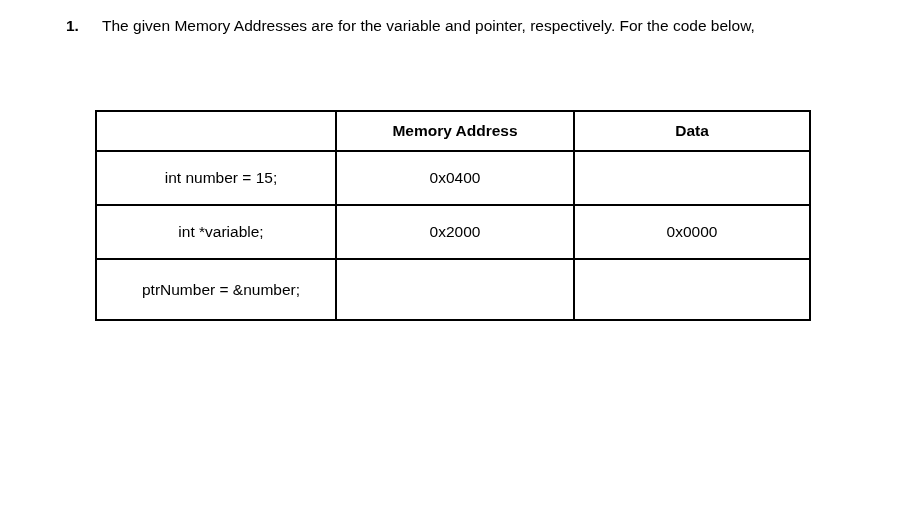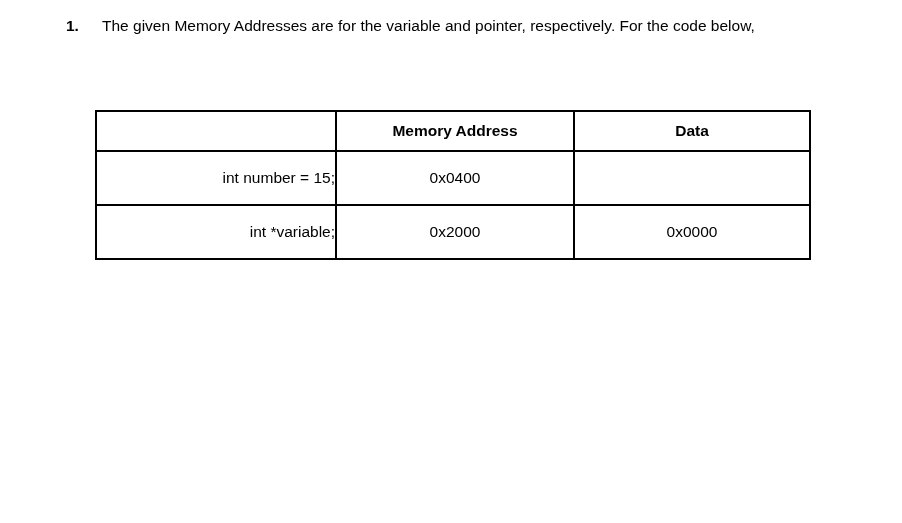--- a/index.html
+++ b/index.html
@@ -62,21 +62,21 @@
     font-weight: bold;
     font-size: 15.5px;
   }
   .col-code  { width: 240px; }
   .col-addr  { width: 238px; }
   .col-data  { width: 236px; }
   tr.header-row { height: 40px; }
   tr.row-1, tr.row-2 { height: 54px; }
   tr.row-3, tr.row-4 { height: 61px; }
   td.code-cell {
-    text-align: right;
+    text-align: center;
     padding-left: 10px;
   }
 </style>
 </head>
 <body>
 
 <div class="page">
 
   <div class="question">
     <span class="qnum">1.</span>
@@ -102,16 +102,21 @@
       <tr class="row-1">
         <td class="code-cell">int number = 15;</td>
         <td class="addr-cell">0x0400</td>
         <td class="data-cell"></td>
       </tr>
       <tr class="row-2">
         <td class="code-cell">int *variable;</td>
         <td class="addr-cell">0x2000</td>
         <td class="data-cell">0x0000</td>
       </tr>
+      <tr class="row-3">
+        <td class="code-cell">ptrNumber = &amp;number;</td>
+        <td class="addr-cell"></td>
+        <td class="data-cell"></td>
+      </tr>
     </tbody>
   </table>
 
 </div>
 
 </body></html>

